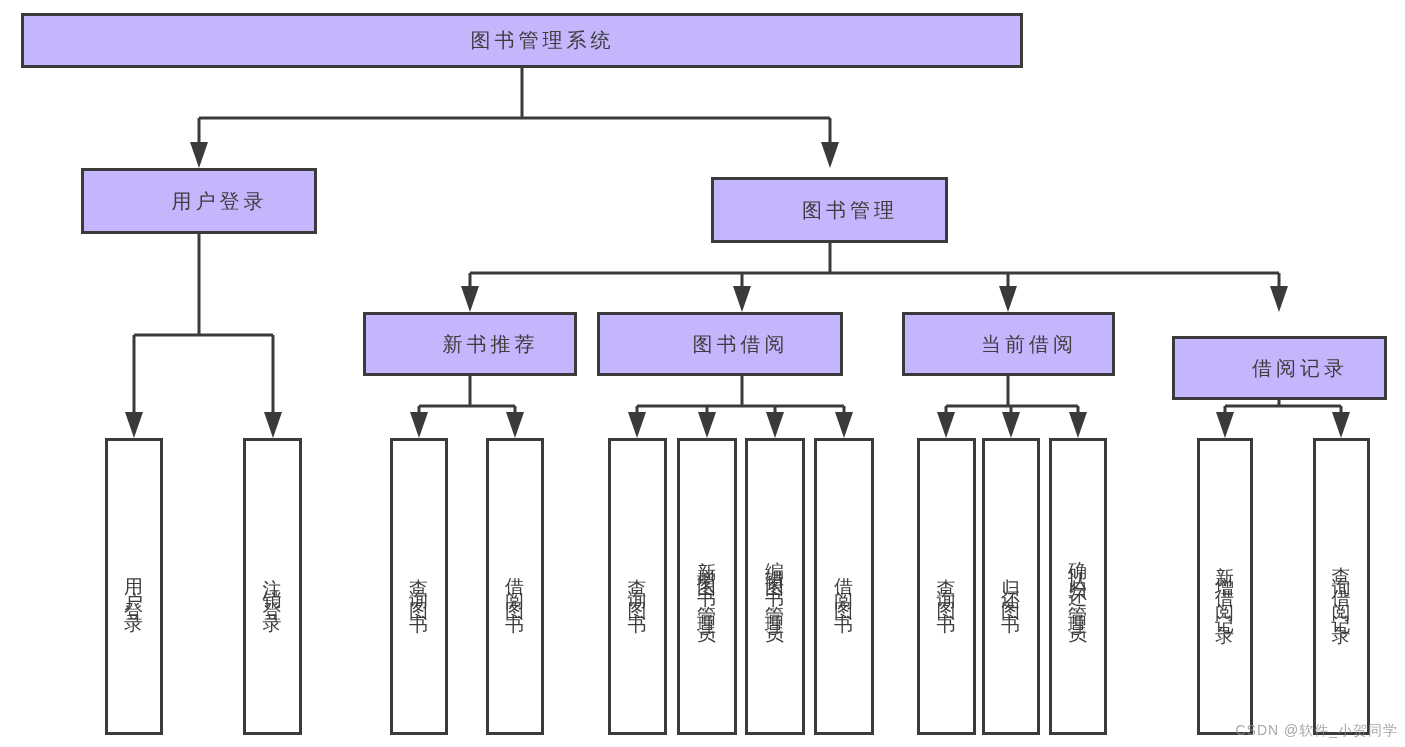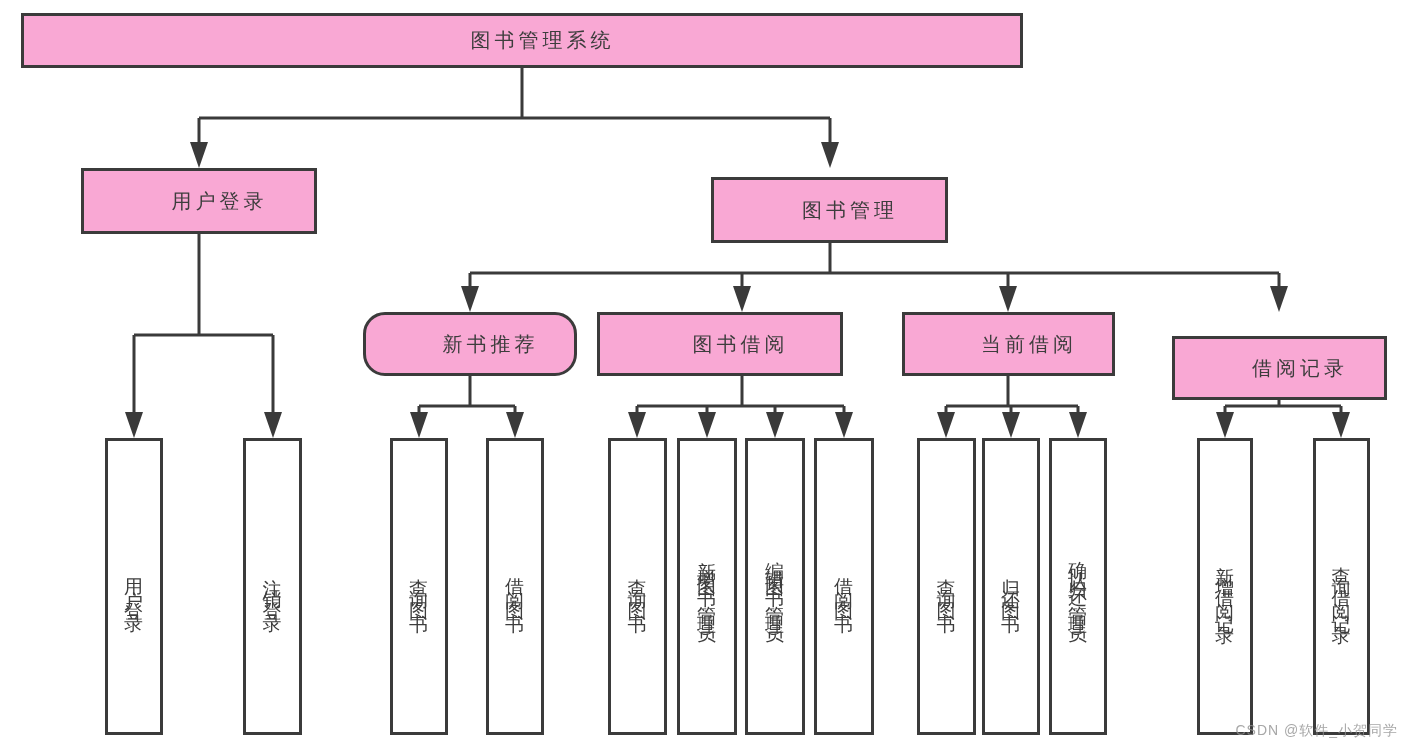--- a/index.html
+++ b/index.html
@@ -19,21 +19,21 @@
     position: absolute;
     left: 0;
     top: 0;
     width: 1405px;
     height: 747px;
   }
   .hbox {
     position: absolute;
     box-sizing: border-box;
     border: 3px solid #3b3b3b;
-    background: #f9a8d4;
+    background: #c4b5fd;
     display: flex;
     align-items: center;
     justify-content: center;
     color: #3d3d3d;
     font-size: 20px;
     letter-spacing: 4px;
     white-space: nowrap;
     padding-left: 41px;
   }
   .vbox {
@@ -117,21 +117,21 @@
     <span>图书管理系统</span>
   </div>
 
   <div class="hbox" style="left:81px; top:168px; width:236px; height:66px;">
     <span>用户登录</span>
   </div>
   <div class="hbox" style="left:711px; top:168px; width:237px; height:66px;margin-top:9px;">
     <span>图书管理</span>
   </div>
 
-  <div class="hbox" style="left:363px; top:312px; width:214px; height:64px;border-radius:22px;">
+  <div class="hbox" style="left:363px; top:312px; width:214px; height:64px;">
     <span>新书推荐</span>
   </div>
   <div class="hbox" style="left:597px; top:312px; width:246px; height:64px;">
     <span>图书借阅</span>
   </div>
   <div class="hbox" style="left:902px; top:312px; width:213px; height:64px;">
     <span>当前借阅</span>
   </div>
   <div class="hbox" style="left:1172px; top:312px; width:215px; height:64px;margin-top:24px;">
     <span>借阅记录</span>

